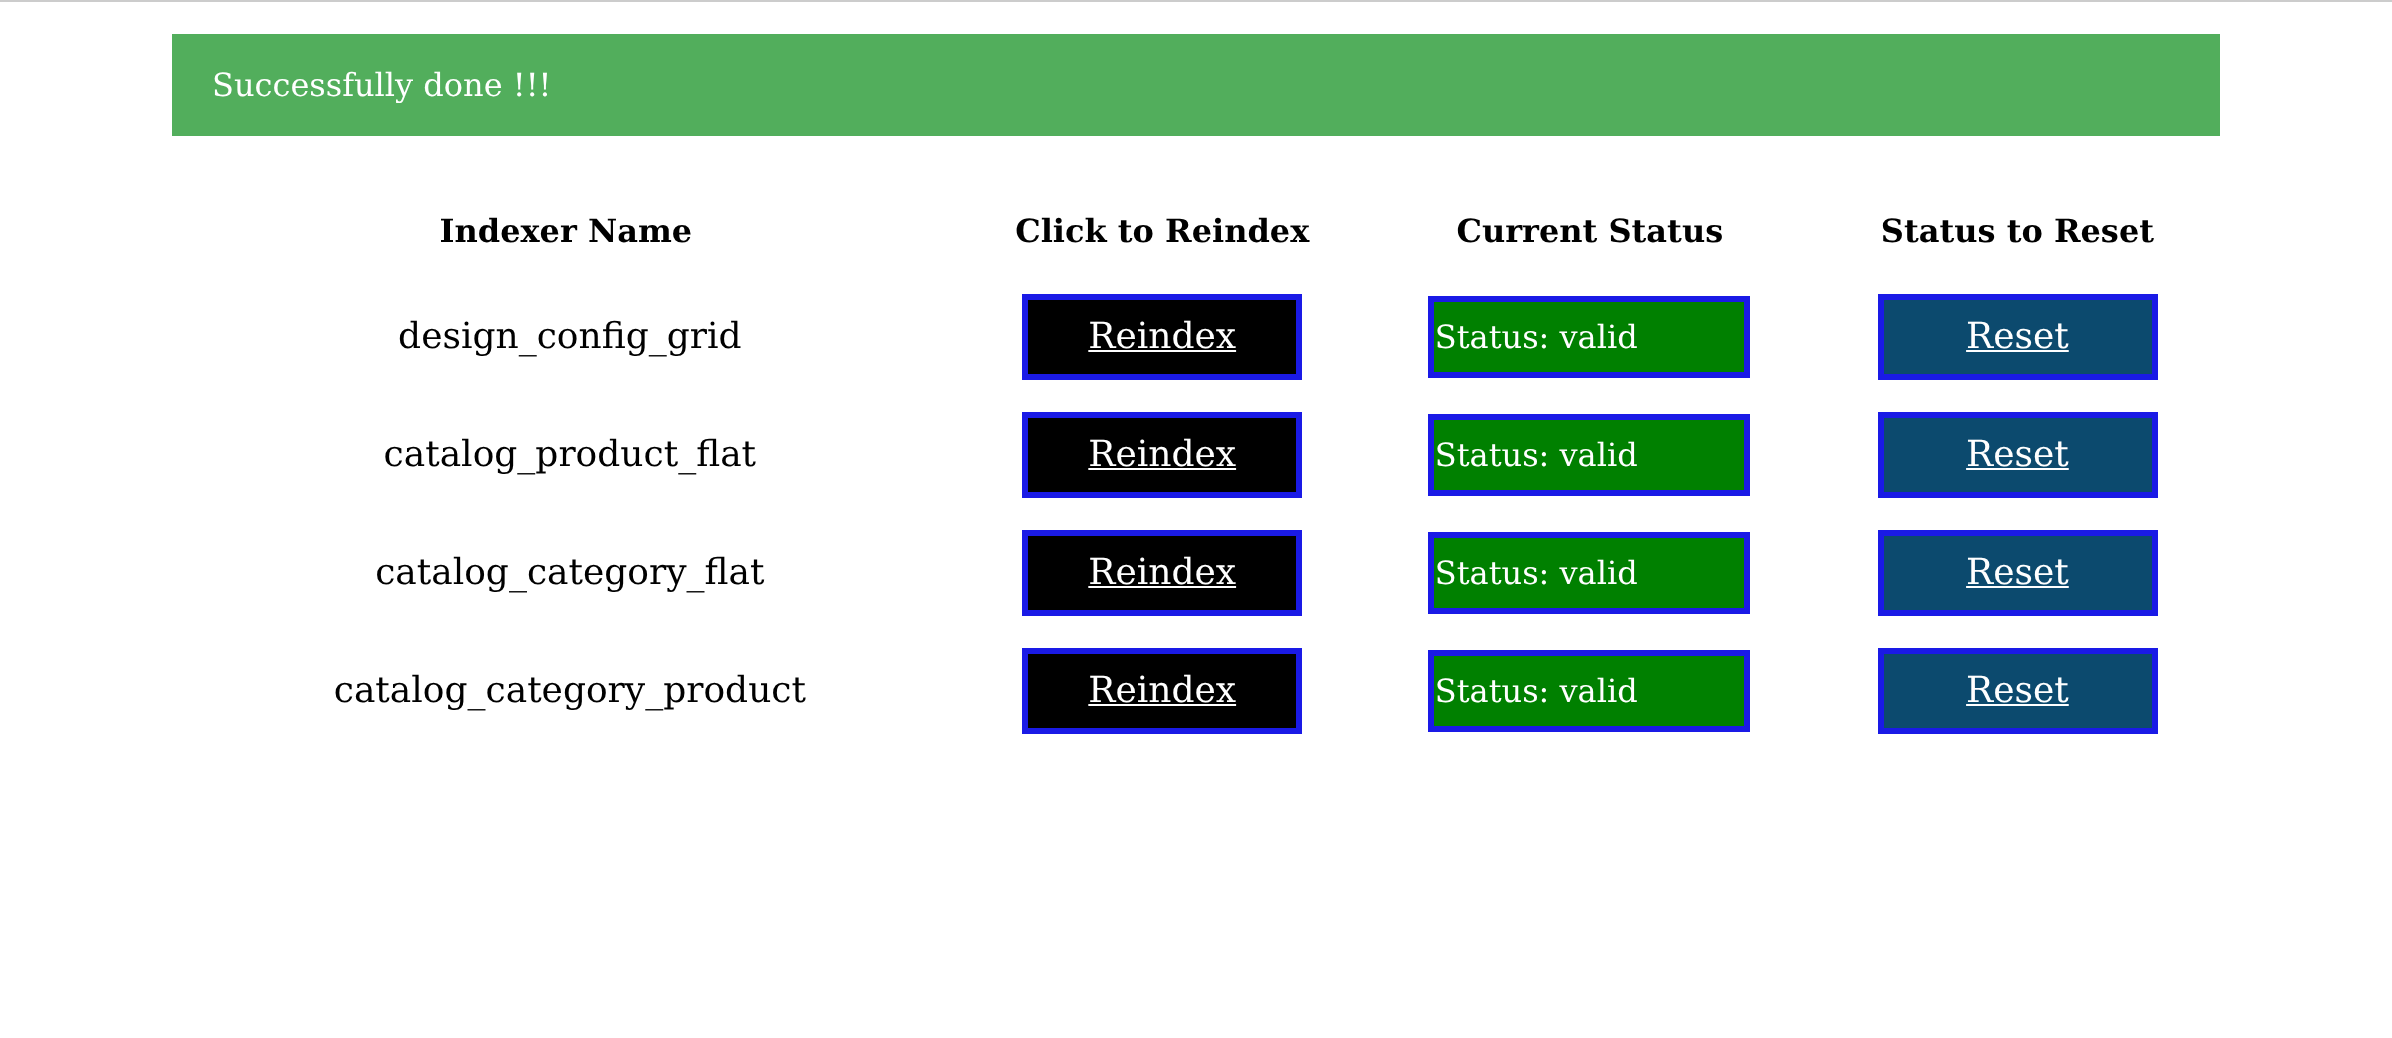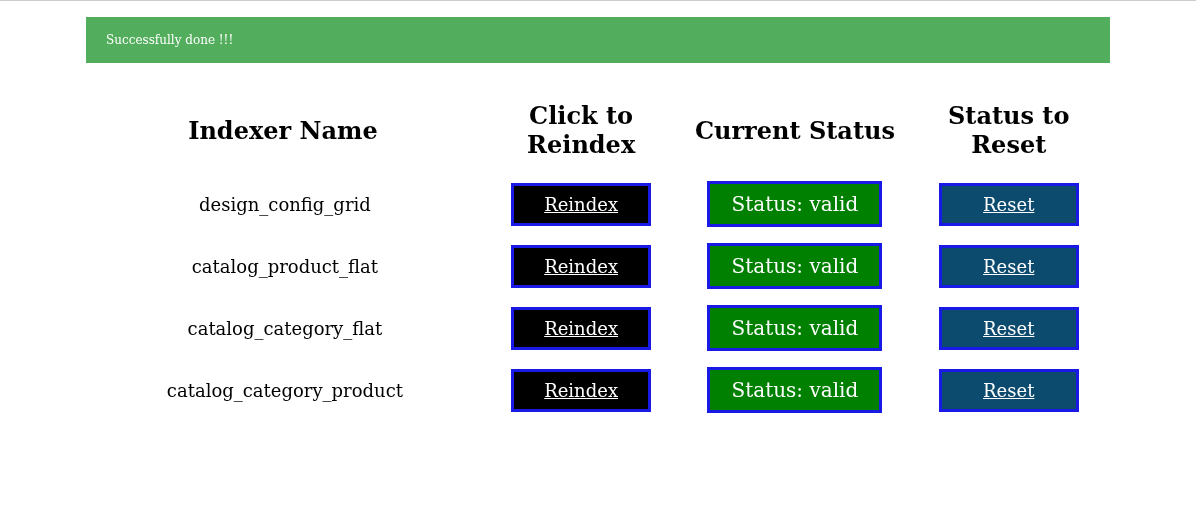--- a/index.html
+++ b/index.html
@@ -24,31 +24,31 @@
     font-weight: bold;
   }
   h1.title a {
     color: #551A8B;
     text-decoration: underline;
   }
   .alert {
     background: #52ae5c;
     color: #ffffff;
     padding: 16px 20px;
-    font-size: 12px;
+    font-size: 16px;
     margin-bottom: 16px;
   }
   table {
     width: 100%;
     border-collapse: separate;
     border-spacing: 0 16px;
   }
   th {
     font-weight: bold;
-    font-size: 24px;
+    font-size: 16px;
     text-align: center;
     padding: 6px 8px;
   }
   th.name { text-align: center; width: 35%; }
   th.reindex { width: 18%; }
   th.status { width: 20%; }
   th.reset { width: 18%; }
   td {
     font-size: 18px;
     padding: 0 8px;
@@ -69,26 +69,25 @@
     color: #ffffff;
     cursor: pointer;
     font-family: inherit;
     background: transparent;
     text-decoration: underline;
   }
   .btn-black { background: #000000; }
   .btn-red   { background: #0c4a6e; }
   .status-chip {
     display: block;
-    width: 175px;
+    width: 161px;
     margin: 0 auto;
     padding: 8px 0;
     border: 3px solid #1a1ae6;
-    text-align: center;
-    font-size: 20px;
+    font-size: 16px;
     color: #ffffff;
     background: #008000;
   }
 </style>
 </head>
 <body>
 <div class="top-border"></div>
 
 <div class="container">
 

